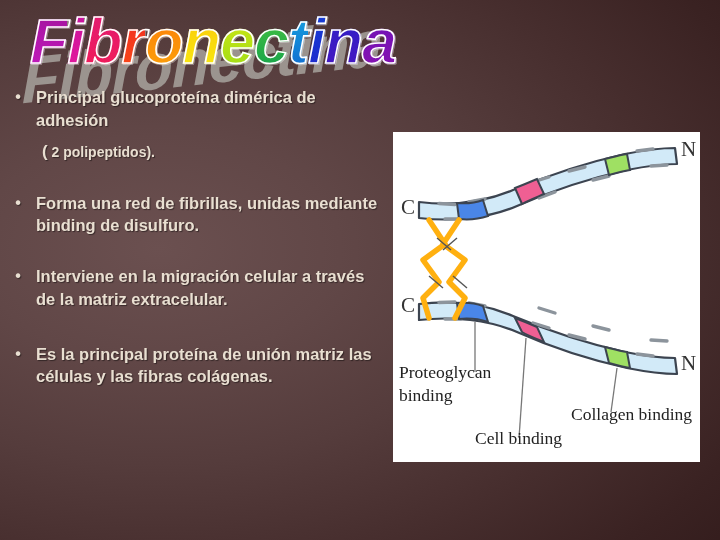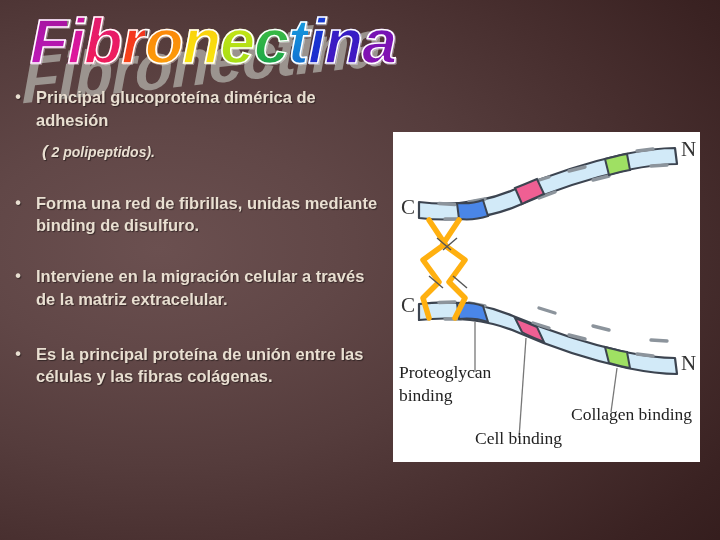--- a/index.html
+++ b/index.html
@@ -103,21 +103,20 @@
   .b2 { margin-top: 30px; }
   .b3 { margin-top: 28px; }
   .b4 { margin-top: 32px; }
   .subline {
     margin-left: 42px;
     margin-top: 10px;
     color: #e9dfd1;
     font-weight: bold;
     font-size: 14px;
     text-shadow: 1px 1px 1px rgba(0,0,0,0.45);
-    font-style: italic;
   }
   .subline .big { font-size: 17px; }
 
   
   #diagram-panel {
     position: absolute;
     left: 393px;
     top: 132px;
     width: 307px;
     height: 330px;
@@ -153,21 +152,21 @@
       <div class="bullet-text">Forma una red de fibrillas, unidas mediante binding de disulfuro.</div>
     </div>
 
     <div class="bullet-row b3">
       <div class="bullet-mark">•</div>
       <div class="bullet-text">Interviene  en la migración celular a través de la matriz extracelular.</div>
     </div>
 
     <div class="bullet-row b4">
       <div class="bullet-mark">•</div>
-      <div class="bullet-text">Es la principal proteína de unión entre las células y las fibras colágenas.</div>
+      <div class="bullet-text">Es la principal proteína de unión matriz las células y las fibras colágenas.</div>
     </div>
 
   </div>
 
   <div id="diagram-panel">
     <svg width="307" height="330" viewBox="0 0 307 330" xmlns="http://www.w3.org/2000/svg">
 
       <g>
         <path d="M26,70 C60,74 92,70 120,58 C156,43 196,30 232,22 C252,18 268,16 282,16
                  L284,32 C270,32 254,34 234,38 C198,46 160,58 124,74 C96,86 60,90 26,86 Z" fill="#d2eaf8" stroke="#3c4450" stroke-width="2.2" stroke-linejoin="round"></path>

